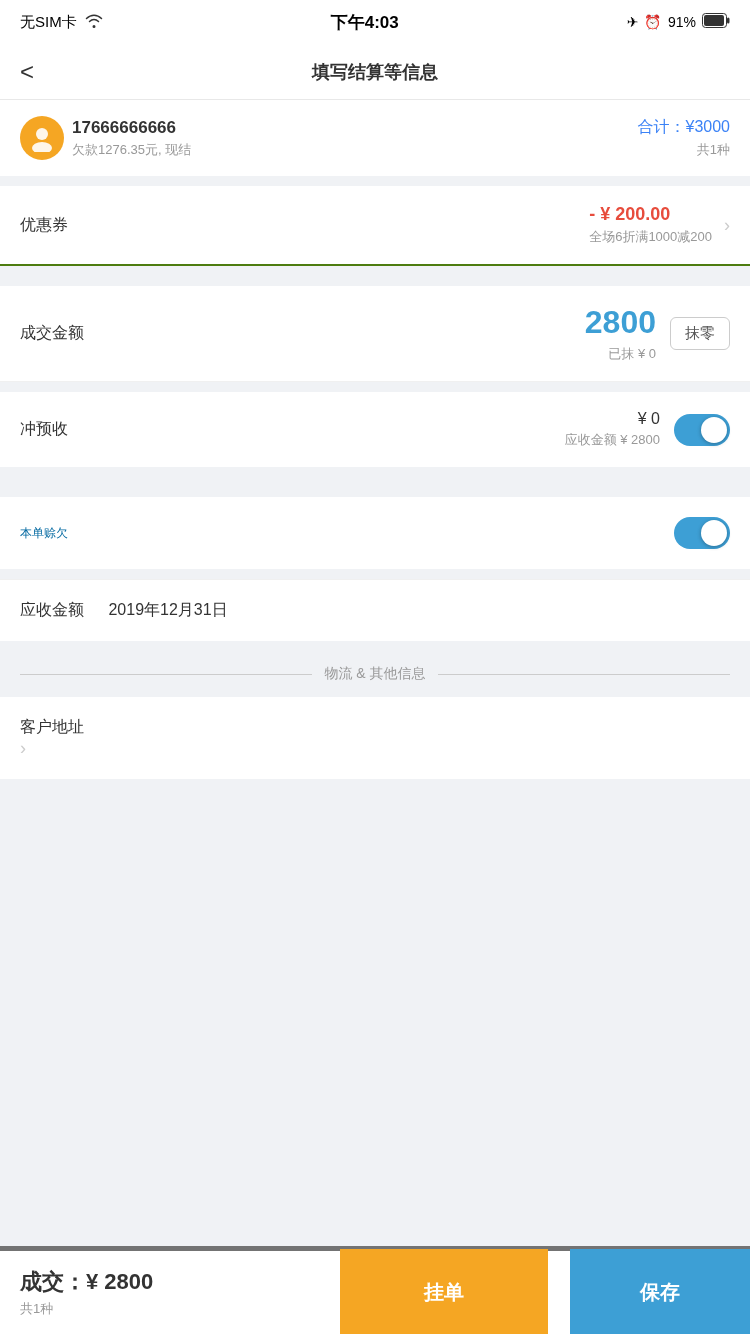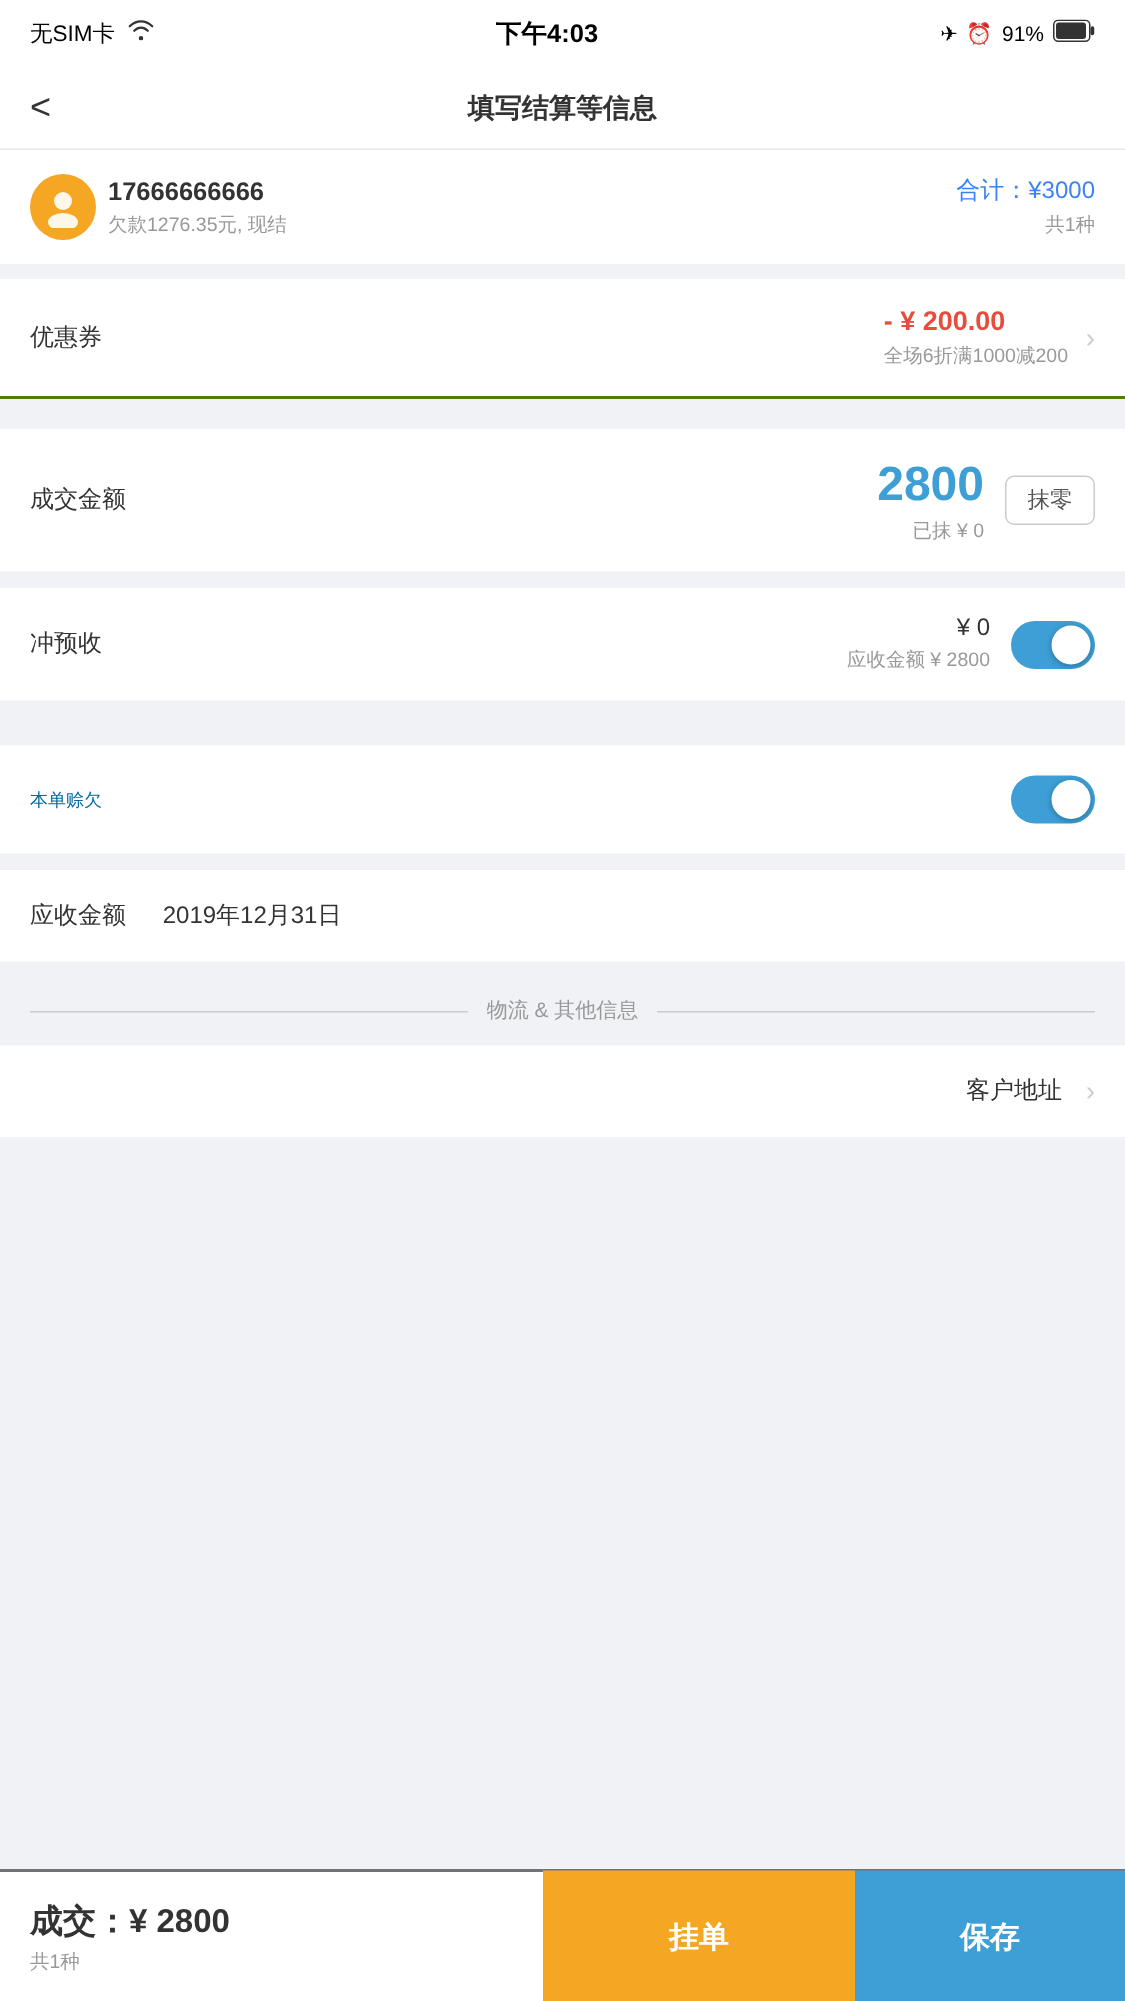--- a/index.html
+++ b/index.html
@@ -286,20 +286,21 @@
       color: #999;
     }
 
     
     .address-section {
       background: #fff;
       padding: 20px 20px;
       display: flex;
       align-items: flex-start;
       justify-content: flex-end;
+      flex-direction: column;
     }
     .address-label {
       font-size: 16px;
       color: #333;
       min-width: 80px;
     }
     .address-value {
       font-size: 16px;
       color: #333;
       flex: 1;
@@ -309,21 +310,22 @@
 
     
     .bottom-bar {
       position: fixed;
       bottom: 0;
       width: 750px;
       height: 88px;
       background: #fff;
       display: flex;
       align-items: center;
-      border-top: 2px solid #737373;
+      border-top: 5px solid #737373;
+      gap: 22px;
     }
     .bottom-summary {
       flex: 1;
       padding: 0 20px;
     }
     .bottom-amount {
       font-size: 22px;
       font-weight: 700;
       color: #333;
     }

